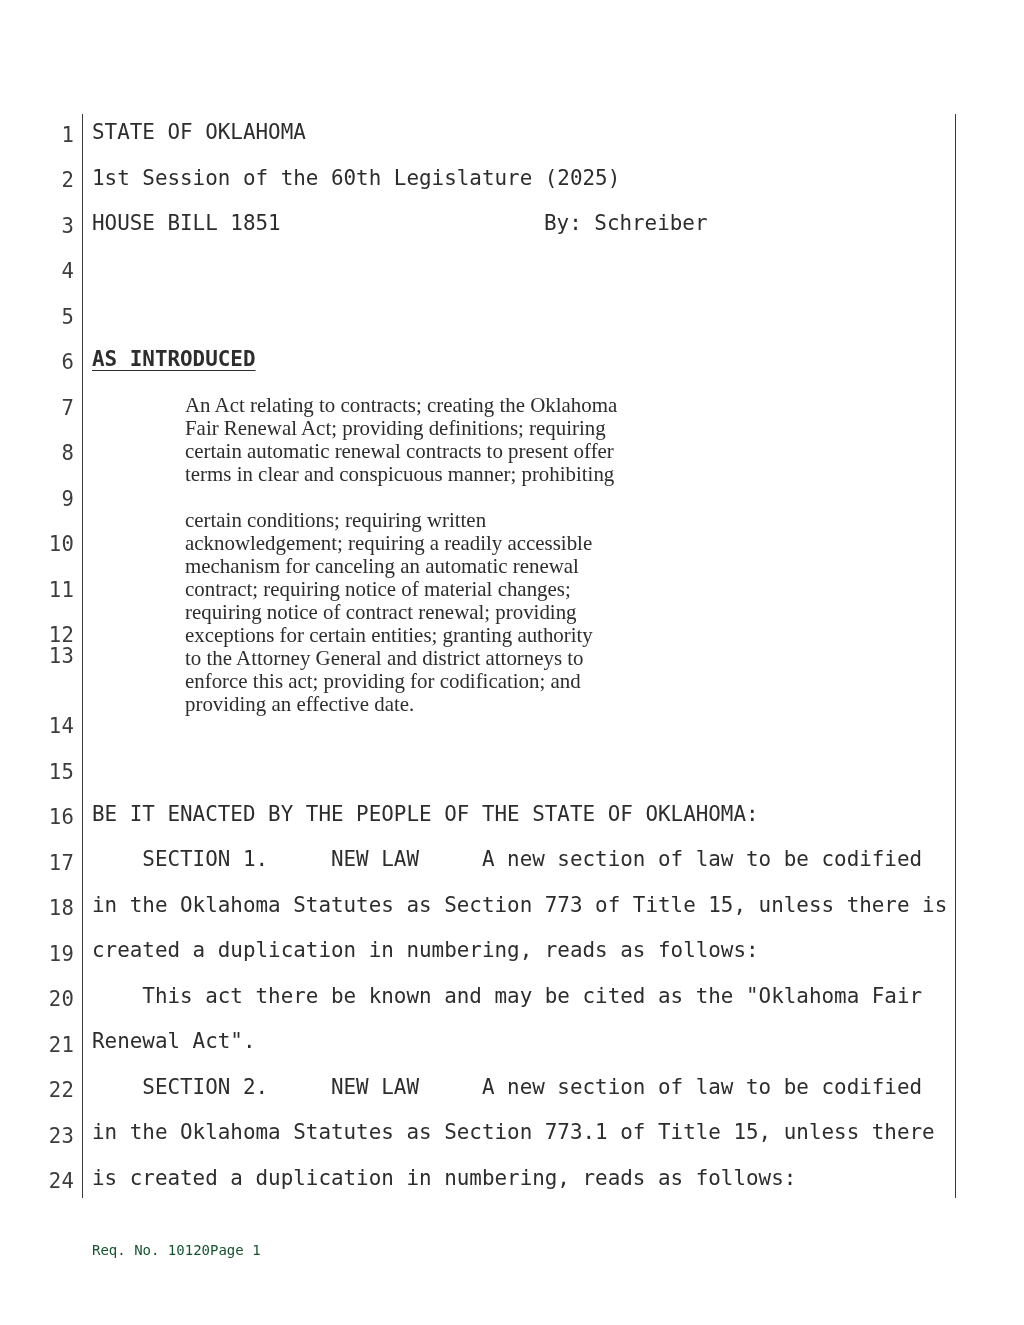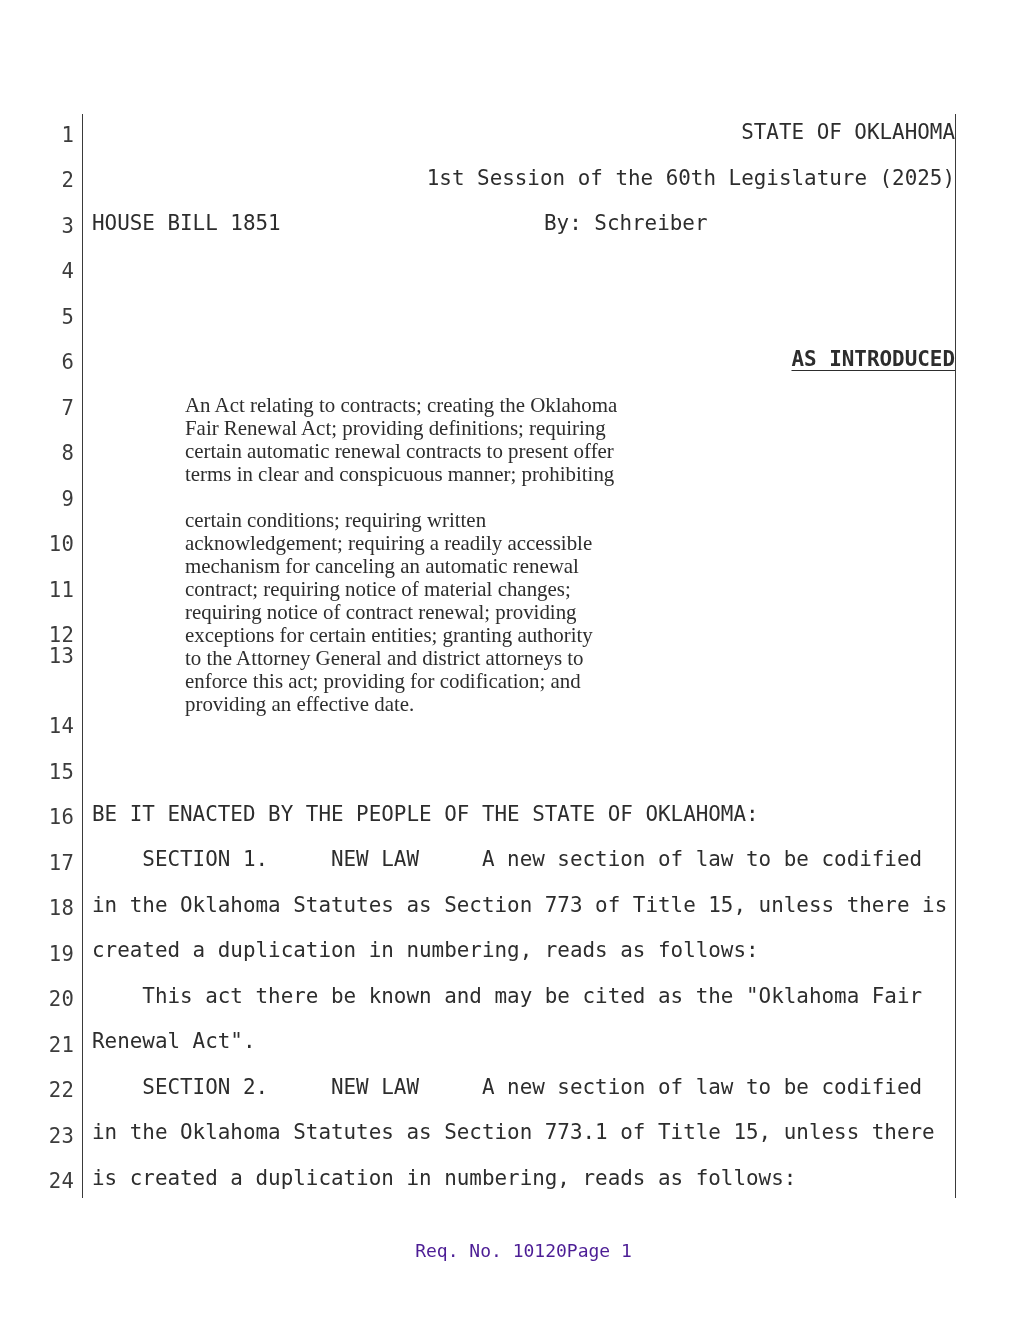--- a/index.html
+++ b/index.html
@@ -67,41 +67,41 @@
   .ln {
     position: absolute;
     left: 0;
     width: 863px;
     font-size: 20.9px;
     line-height: 21px;
     white-space: pre;
     color: #2d2d2d;
   }
 
-  .center  { text-align: right; }
+  .center  { text-align: left; }
   .indent-title { left: 93px; width: 770px; font-family: Liberation Serif, serif; }
 
   .underline {
     text-decoration: underline;
     text-underline-offset: 4px;
     text-decoration-thickness: 1px;
     font-weight: bold;
   }
 
   
   .footer {
     position: absolute;
     left: 92px;
     top: 1240px;
     width: 863px;
-    font-size: 18px;
+    font-size: 14px;
     line-height: 21px;
     display: flex;
-    justify-content: center;
-    color: #4c1d95;
+    justify-content: flex-start;
+    color: #14532d;
   }
   .footer span { white-space: pre; }
 </style>
 </head>
 <body>
 
 <div class="page">
 
   <div class="rule rule-left"></div>
   <div class="rule rule-right"></div>

